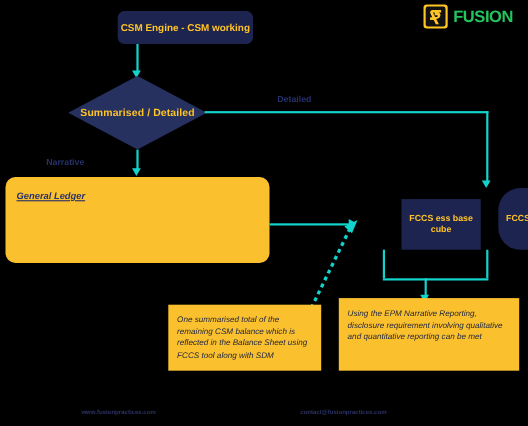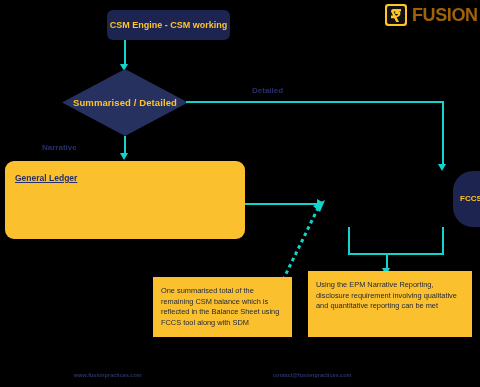--- a/index.html
+++ b/index.html
@@ -28,20 +28,21 @@
     text-align: center;
     line-height: 1.22;
     box-sizing: border-box;
     margin-left: 44px;
   }
   .node-yellow {
     position: absolute;
     background: #fbc02d;
     color: #1e2450;
     box-sizing: border-box;
+    font-style: italic;
   }
   .diamond {
     position: absolute;
     background: #263160;
     clip-path: polygon(50% 0%, 100% 50%, 50% 100%, 0% 50%);
     display: flex;
     align-items: center;
     justify-content: center;
   }
   .diamond span {
@@ -120,23 +121,23 @@
   }
   .logo-mark::before {
     content: "";
     position: absolute;
     inset: 2px;
     background: #101010;
     border-radius: 2px;
   }
   .logo-mark svg { position: relative; z-index: 2; }
   .logo-word {
-    color: #a16207;
-    font-weight: bold;
-    font-size: 18px;
+    color: #22c55e;
+    font-weight: bold;
+    font-size: 15px;
     letter-spacing: -0.4px;
     margin-left: 5px;
   }
 </style>
 </head>
 <body>
 
 <div id="canvas">
 
   <div class="logo" style="left:385px; top:4px;">
@@ -170,20 +171,23 @@
   <div class="line line-v" style="left:442px; top:101px; height:66px;"></div>
   <div class="arrow-down" style="left:438px; top:164px;"></div>
 
   <div class="node-yellow" style="left:5px; top:161px; width:240px; height:78px; border-radius:9px; padding:12px 10px 10px 10px;">
     <div class="gl-title">General Ledger</div>
   </div>
 
   <div class="line line-h" style="left:245px; top:203px; width:76px;"></div>
   <div style="position:absolute; left:317px; top:199px; width:0; height:0; border-top:4.5px solid transparent; border-bottom:4.5px solid transparent; border-left:7px solid #13d3cd;"></div>
 
+  <div class="node-navy" style="left:321px; top:181px; width:72px; height:46px; font-size:8px; padding:0 5px;">
+    <span>FCCS ess base cube</span>
+  </div>
 
   <div class="node-navy" style="left:409px; top:171px; width:56px; height:56px; font-size:8px; padding:0 4px;border-radius:20px;">
     <span>FCCS SDM</span>
   </div>
 
   <div class="line line-v" style="left:348px; top:227px; height:26px;"></div>
   <div class="line line-v" style="left:442px; top:227px; height:26px;"></div>
   <div class="line line-h" style="left:348px; top:253px; width:96px;"></div>
   <div class="line line-v" style="left:386px; top:253px; height:18px;"></div>
   <div class="arrow-down" style="left:382px; top:268px;"></div>

